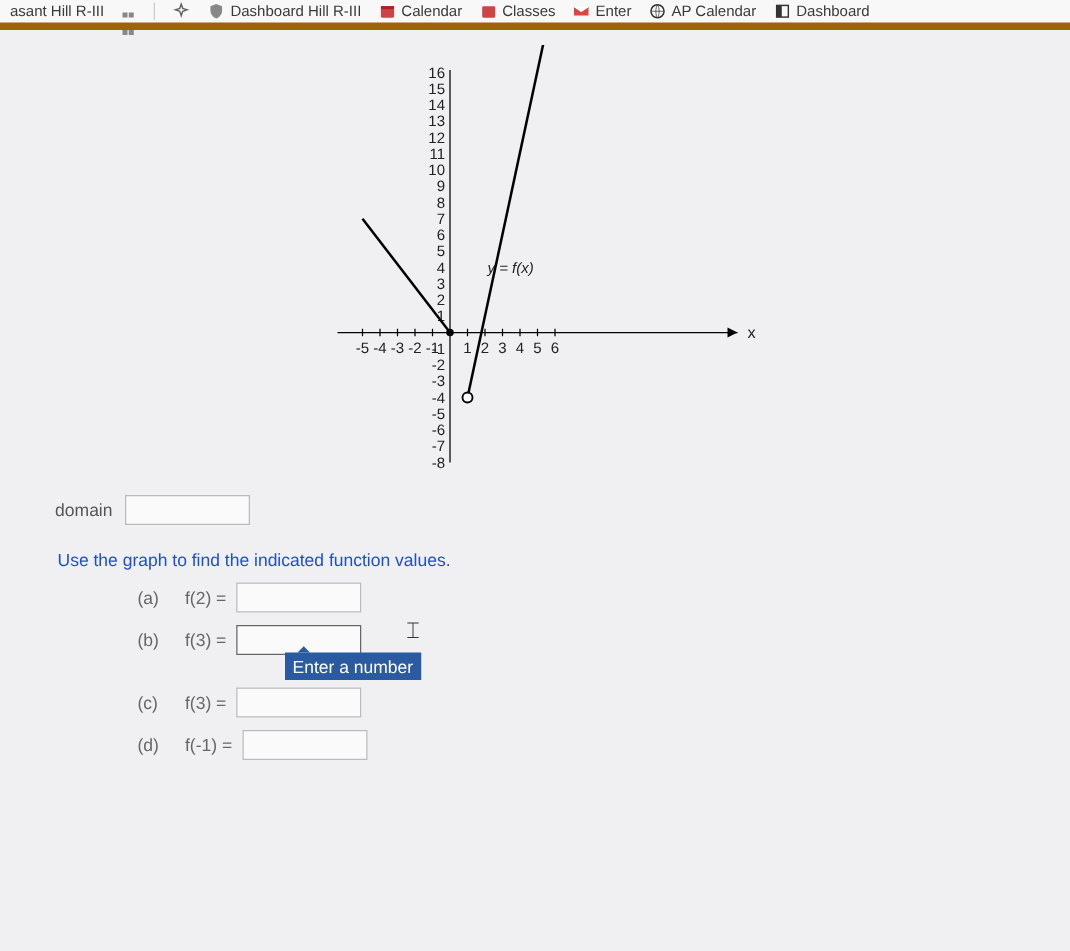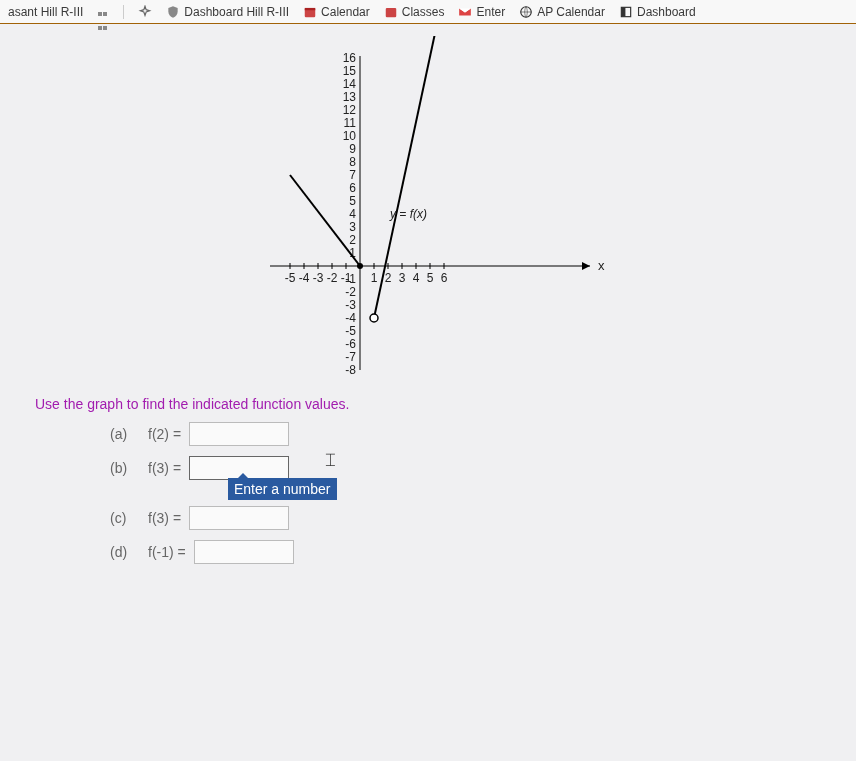--- a/index.html
+++ b/index.html
@@ -11,21 +11,21 @@
   overflow: hidden;
   color: #333;
 }
 .toolbar {
   display: flex;
   align-items: center;
   gap: 14px;
   padding: 4px 8px;
   font-size: 12px;
   background: #f8f8f8;
-  border-bottom: 1px solid #a16207;
+  border-bottom: 6px solid #a16207;
   height: 24px;
 }
 .toolbar .tt { color: #3a3a3a; display: flex; align-items: center; gap: 4px; }
 .toolbar .grid-icon { display:inline-block; width:12px; height:12px; }
 .toolbar .grid-icon span{display:inline-block;width:4px;height:4px;background:#888;margin:0.5px;}
 .toolbar svg { width: 14px; height: 14px; }
 .sep { width:1px; height:14px; background:#ccc; }
 .content {
   padding: 12px 30px;
 }
@@ -48,22 +48,22 @@
 .q-row label { width: 60px; text-align: right; }
 .ibox {
   border: 1px solid #bbb;
   background: #fafafa;
   height: 24px;
   width: 100px;
   display: inline-block;
 }
 .instruction {
   font-size: 14px;
-  color: #a21caf;
-  margin: 20px 0 10px 5px;
+  color: #1d4ed8;
+  margin: 20px 0 10px 16px;
 }
 .parts { margin-left: 80px; }
 .part-row {
   display: flex;
   align-items: center;
   gap: 8px;
   font-size: 14px;
   color: #666;
   margin: 10px 0;
   position: relative;
@@ -220,20 +220,24 @@
         <circle cx="270" cy="230" r="3" fill="#000"></circle>
 
         <line x1="284" y1="282" x2="347" y2="-12" stroke="#000" stroke-width="2"></line>
         <circle cx="284" cy="282" r="4" fill="#fff" stroke="#000" stroke-width="1.5"></circle>
 
         <text x="300" y="182" font-style="italic">y = f(x)</text>
       </g>
     </svg>
   </div>
 
+  <div class="q-row">
+    <label>domain</label>
+    <span class="ibox"></span>
+  </div>
 
   <p class="instruction">Use the graph to find the indicated function values.</p>
 
   <div class="parts">
     <div class="part-row">
       <span class="plabel">(a)</span>
       <span class="eq">f(2) =</span>
       <span class="ibox"></span>
     </div>
     <div class="part-row">

